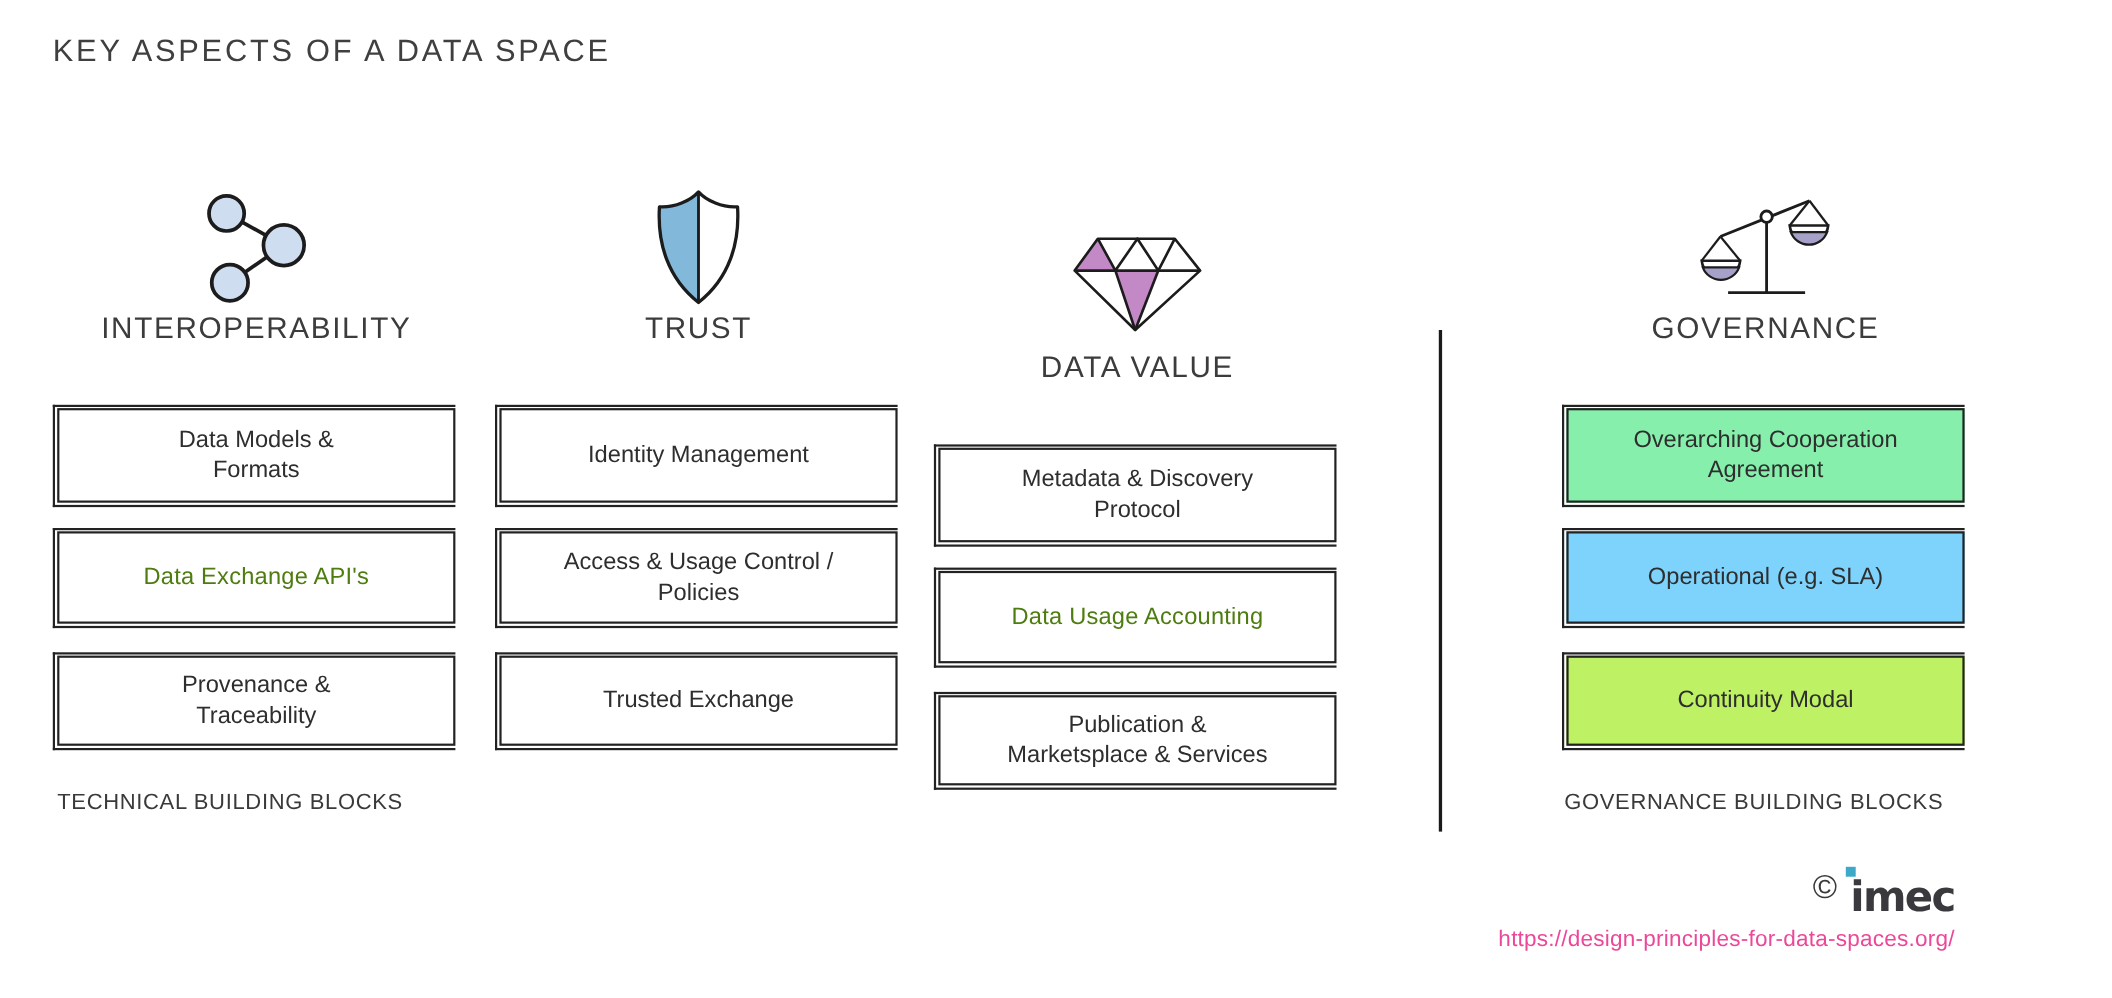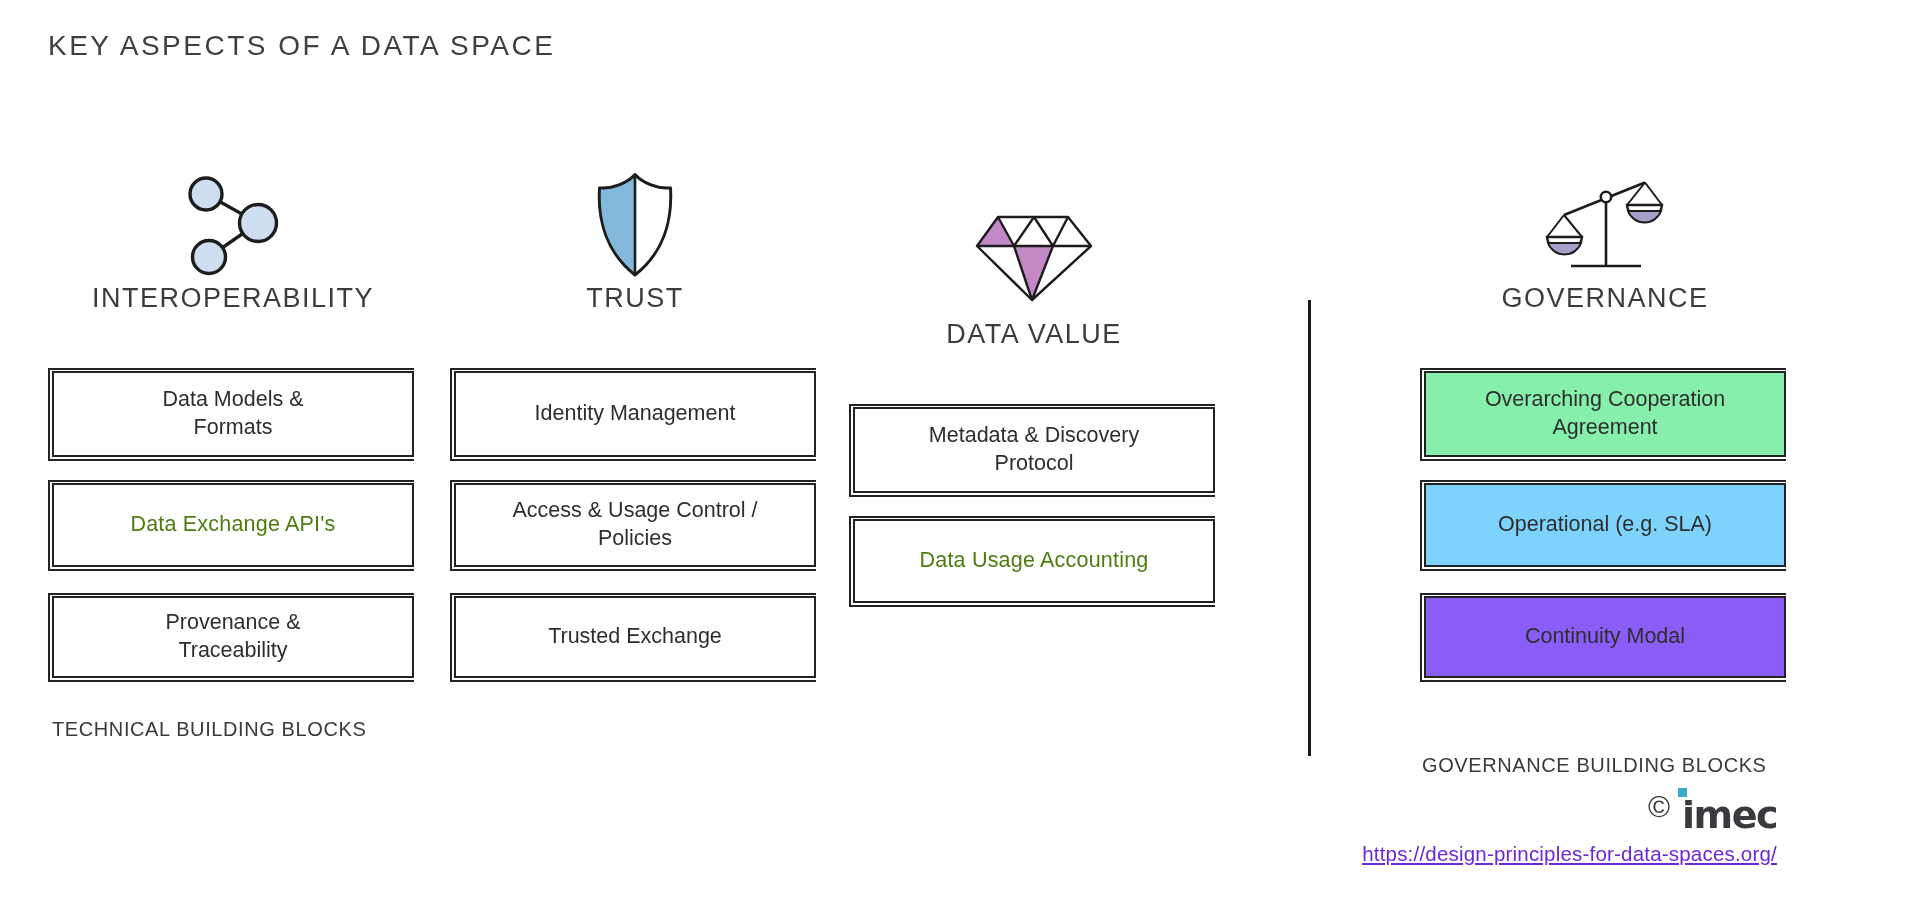--- a/index.html
+++ b/index.html
@@ -40,40 +40,40 @@
   }
   .block-label.strong{font-weight:normal;color:#4d7c0f;letter-spacing:0.2px;}
   .b1{top:371px;height:86px;}
   .b2{top:483px;height:84px;}
   .b3{top:596px;height:82px;}
 
   .section-label{
     position:absolute;top:718px;font-size:20px;letter-spacing:0.6px;color:#3a3a3a;
   }
   .section-label.technical{left:52px;}
-  .section-label.governance{left:1422px;margin-top:36px;}
+  .section-label.governance{left:1422px;}
 
   .divider{
     position:absolute;left:1308px;top:300px;width:3px;height:456px;background:#1a1a1a;
   }
 
   .credit{
     position:absolute;top:788px;right:55px;
     display:flex;align-items:flex-start;gap:12px;
   }
   .copyright{font-size:30px;color:#3a3a3a;line-height:1;margin-top:4px;}
   .brand-wrap{position:relative;padding-top:11px;}
   .brand-dot{position:absolute;top:0;left:-4px;width:9px;height:9px;background:#3ba9c7;}
   .brand{
     font-family:"DejaVu Sans","Liberation Sans",sans-serif;
     font-size:38px;font-weight:bold;color:#3a3a3e;letter-spacing:-1.5px;line-height:0.85;
   }
   .url{
     position:absolute;top:842px;right:55px;
-    font-size:20.5px;color:#6d28d9;letter-spacing:0.2px;text-decoration:underline;
+    font-size:20.5px;color:#ec4899;letter-spacing:0.2px;
   }
 
   svg .ln{stroke:#1c1c1c;fill:none;}
 </style>
 </head>
 <body>
 
 <div class="canvas">
 
   <div class="page-title">KEY ASPECTS OF A DATA SPACE</div>
@@ -136,20 +136,24 @@
       </svg>
     </div>
     <div class="col-header">DATA VALUE</div>
     <div class="block b1">
       <span class="block-label">Metadata &amp; Discovery
 Protocol</span>
     </div>
     <div class="block b2">
       <span class="block-label strong">Data Usage Accounting</span>
     </div>
+    <div class="block b3">
+      <span class="block-label">Publication &amp;
+Marketsplace &amp; Services</span>
+    </div>
   </div>
 
   <div class="divider"></div>
 
   <div class="column col-governance">
     <div class="icon-wrap" style="top:170px;">
       <svg width="128" height="100" viewBox="0 0 128 100">
         <line class="ln" x1="30" y1="96" x2="100" y2="96" stroke-width="2.6"></line>
         <line class="ln" x1="65" y1="96" x2="65" y2="29" stroke-width="2.6"></line>
         <line class="ln" x1="23" y1="45" x2="104" y2="12.5" stroke-width="2.6"></line>
@@ -165,21 +169,21 @@
       </svg>
     </div>
     <div class="col-header">GOVERNANCE</div>
     <div class="block b1" style="background: #86efac;">
       <span class="block-label">Overarching Cooperation
 Agreement</span>
     </div>
     <div class="block b2" style="background: #7dd3fc;">
       <span class="block-label">Operational (e.g. SLA)</span>
     </div>
-    <div class="block b3" style="background: #8b5cf6;">
+    <div class="block b3" style="background: #bef264;">
       <span class="block-label">Continuity Modal</span>
     </div>
   </div>
 
   <div class="section-label technical">TECHNICAL BUILDING BLOCKS</div>
   <div class="section-label governance">GOVERNANCE BUILDING BLOCKS</div>
 
   <div class="credit">
     <span class="copyright">©</span>
     <span class="brand-wrap">

